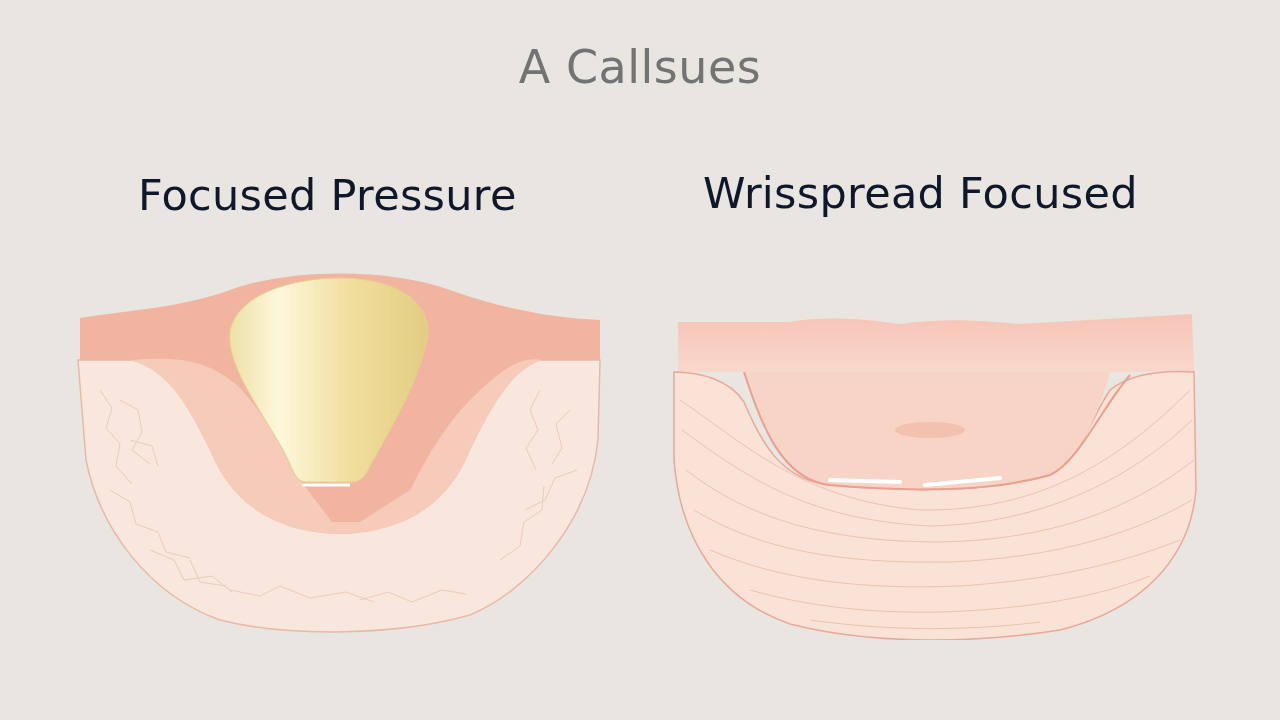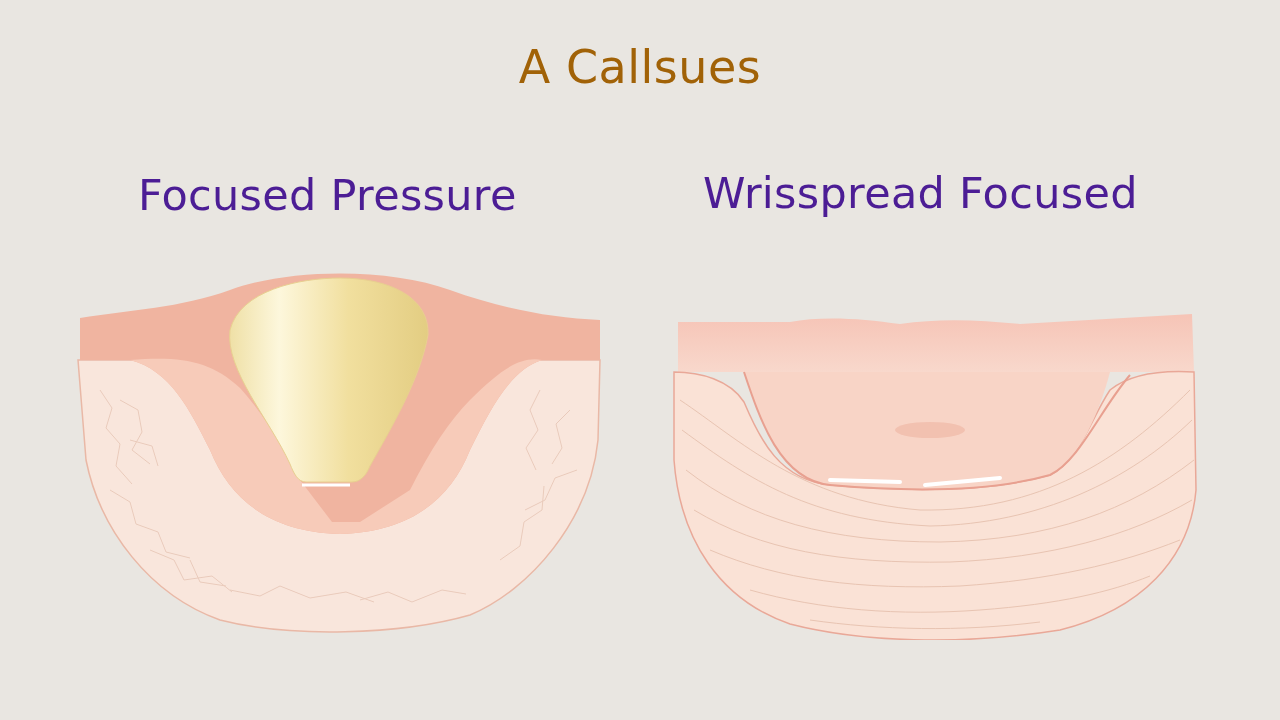--- a/index.html
+++ b/index.html
@@ -4,23 +4,23 @@
 <style>
   html, body { margin:0; padding:0; }
   body {
     width:1280px; height:720px; overflow:hidden;
     background:#e9e6e1;
     font-family:"DejaVu Sans", sans-serif;
     position:relative;
   }
   .title {
     position:absolute; left:0; width:1280px; top:40px;
-    text-align:center; font-size:46px; color:#a16207; letter-spacing:0.5px;
+    text-align:center; font-size:46px; color:#737373; letter-spacing:0.5px;
   }
-  .label { position:absolute; font-size:43px; color:#4c1d95; letter-spacing:0.3px; }
+  .label { position:absolute; font-size:43px; color:#0f172a; letter-spacing:0.3px; }
   .label.left { left:138px; top:170px; }
   .label.right { left:703px; top:168px; }
   svg.fig { position:absolute; }
 </style>
 </head>
 <body>
 
 <div class="title">A Callsues</div>
 <div class="label left">Focused Pressure</div>
 <div class="label right">Wrisspread Focused</div>

